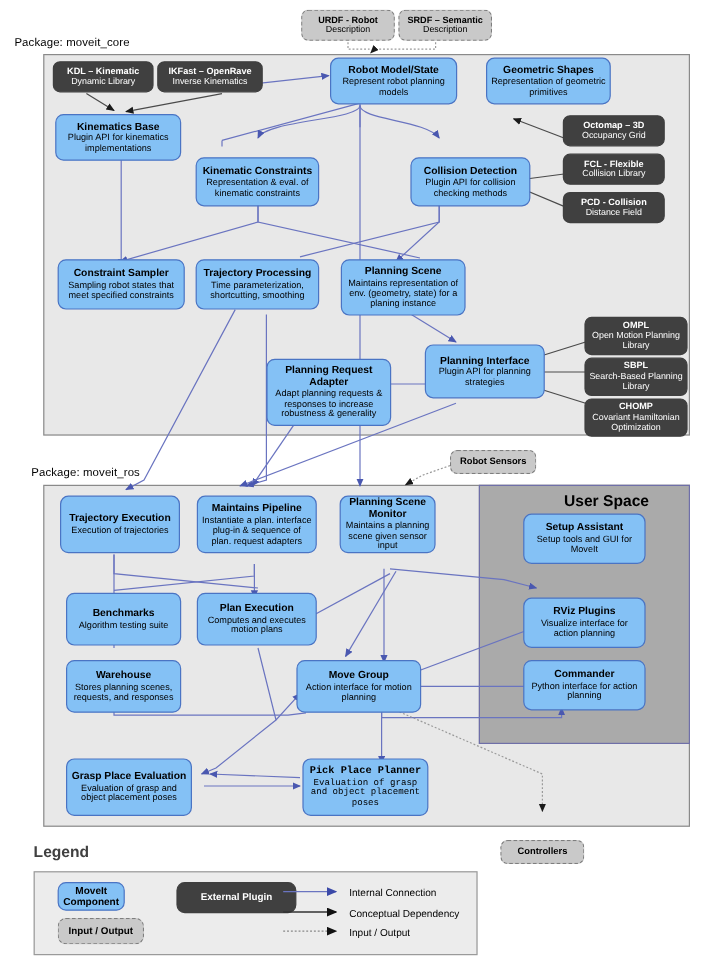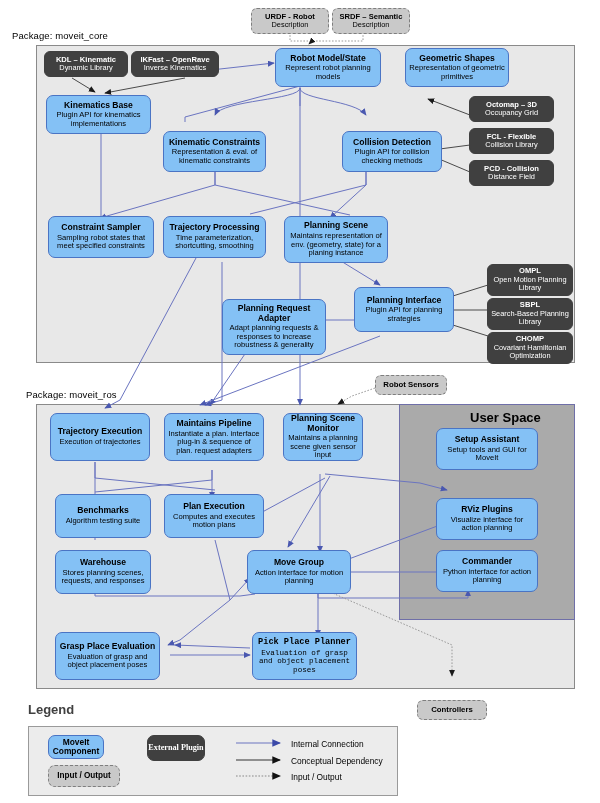--- a/index.html
+++ b/index.html
@@ -269,21 +269,21 @@
   </div>
   <div class="node blue" style="left:436px;top:550px;width:102px;height:42px;">
     <span class="t">Commander</span>
     <span class="d">Python interface for action planning</span>
   </div>
 
   <div class="lg-sw blue" style="left:48px;top:735px;width:56px;height:24px;flex-direction:column;">
     <span class="t" style="font-weight:bold;font-size:8.4px;">MoveIt</span>
     <span class="t" style="font-weight:bold;font-size:8.4px;">Component</span>
   </div>
-  <div class="lg-sw grey" style="left:147px;top:735px;width:58px;height:26px;font-family:Liberation Serif, serif;">
+  <div class="lg-sw grey" style="left:147px;top:735px;width:100px;height:26px;">
     <span class="t" style="font-weight:bold;font-size:8.2px;">External Plugin</span>
   </div>
   <div class="lg-sw io" style="left:48px;top:765px;width:72px;height:22px;">
     <span class="t" style="font-weight:bold;font-size:8.2px;">Input / Output</span>
   </div>
 
   <svg style="position:absolute;left:234px;top:734px;width:120px;height:56px;" viewBox="0 0 120 56">
     <defs>
       <marker id="li" markerWidth="8" markerHeight="8" refX="7" refY="3.4" orient="auto">
         <path d="M0,0 L8,3.4 L0,6.8 z" fill="#3b49a8"></path>

